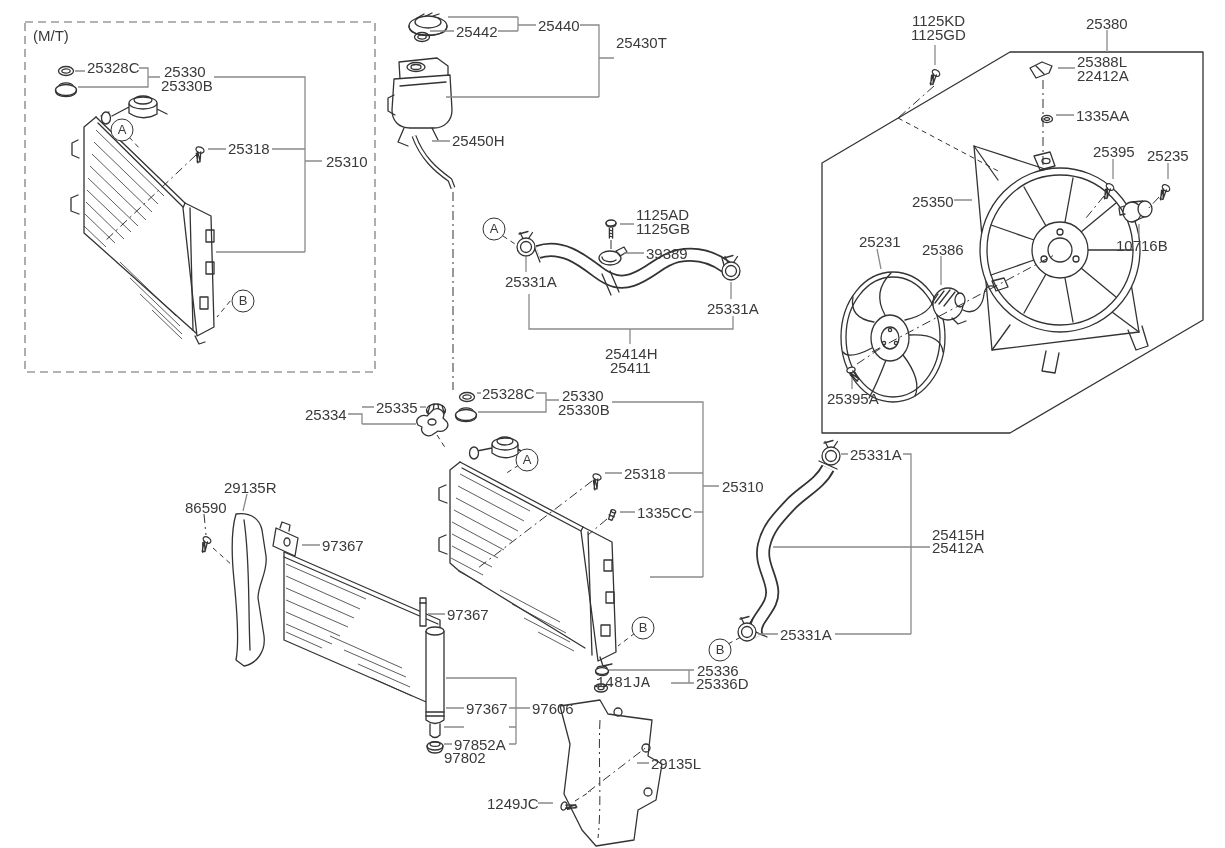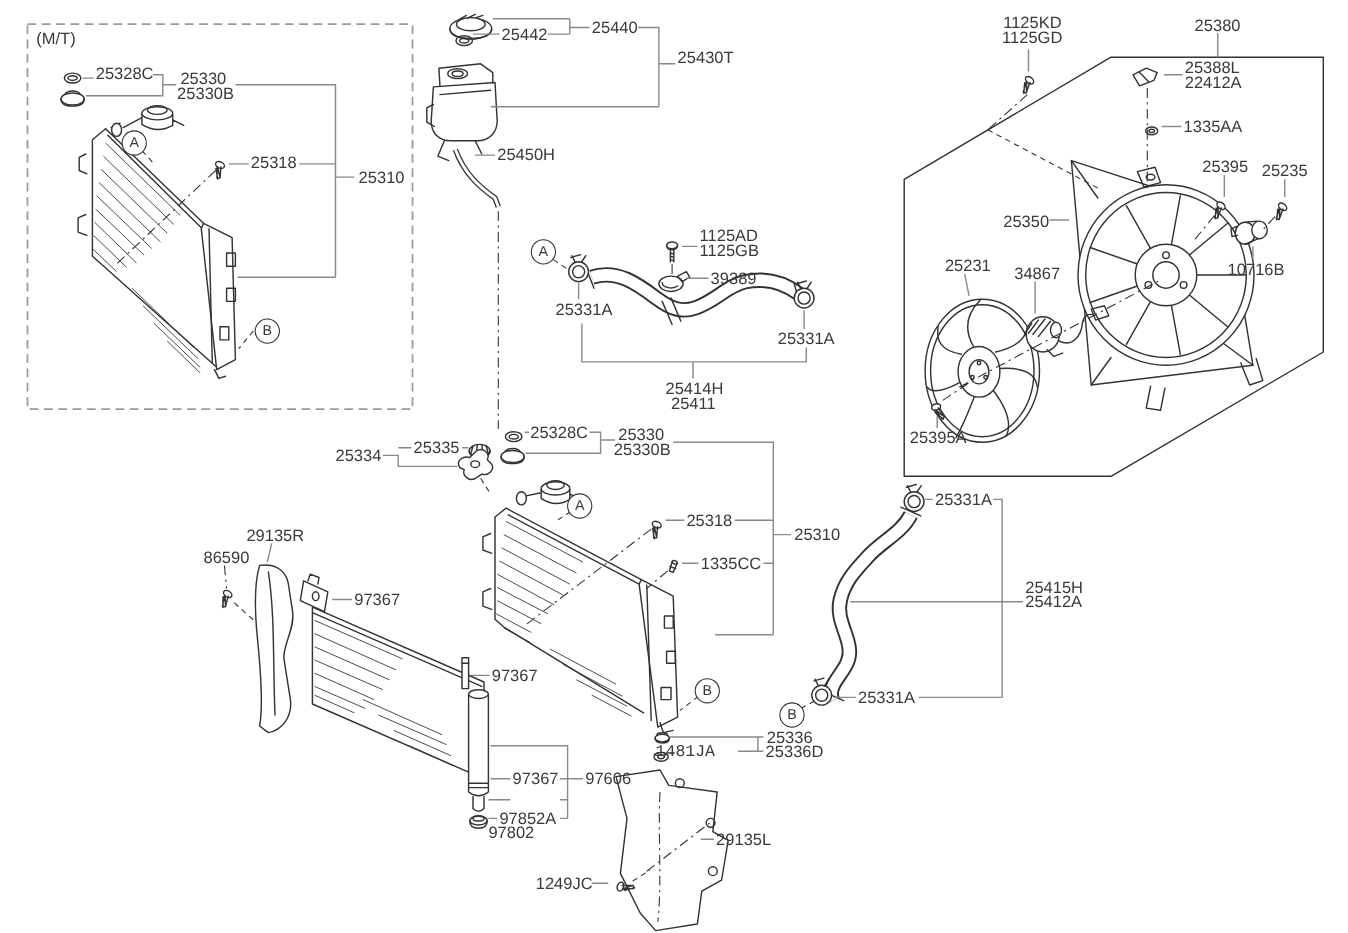--- a/index.html
+++ b/index.html
@@ -284,40 +284,40 @@
 
 <div class="layer">
       <div class="part-label" style="left: 33px; top: 28px;">(M/T)</div>
       <div class="part-label" style="left: 87px; top: 60px;">25328C</div>
       <div class="part-label" style="left: 164px; top: 64px;">25330</div>
       <div class="part-label" style="left: 161px; top: 78px;">25330B</div>
       <div class="part-label" style="left: 228px; top: 141px;">25318</div>
       <div class="part-label" style="left: 326px; top: 154px;">25310</div>
       <div class="part-label" style="left: 456px; top: 24px;">25442</div>
       <div class="part-label" style="left: 538px; top: 18px;">25440</div>
-      <div class="part-label" style="left: 616px; top: 45px;">25430T</div>
+      <div class="part-label" style="left: 616px; top: 35px;">25430T</div>
       <div class="part-label" style="left: 452px; top: 133px;">25450H</div>
       <div class="part-label" style="left: 636px; top: 207px;">1125AD</div>
       <div class="part-label" style="left: 636px; top: 221px;">1125GB</div>
       <div class="part-label" style="left: 646px; top: 246px;">39389</div>
       <div class="part-label" style="left: 505px; top: 274px;">25331A</div>
       <div class="part-label" style="left: 707px; top: 301px;">25331A</div>
       <div class="part-label" style="left: 605px; top: 346px;">25414H</div>
       <div class="part-label" style="left: 610px; top: 360px;">25411</div>
       <div class="part-label" style="left: 912px; top: 13px;">1125KD</div>
       <div class="part-label" style="left: 911px; top: 27px;">1125GD</div>
       <div class="part-label" style="left: 1086px; top: 16px;">25380</div>
       <div class="part-label" style="left: 1077px; top: 54px;">25388L</div>
       <div class="part-label" style="left: 1077px; top: 68px;">22412A</div>
       <div class="part-label" style="left: 1076px; top: 108px;">1335AA</div>
       <div class="part-label" style="left: 1093px; top: 144px;">25395</div>
       <div class="part-label" style="left: 1147px; top: 148px;">25235</div>
       <div class="part-label" style="left: 912px; top: 194px;">25350</div>
       <div class="part-label" style="left: 859px; top: 234px;">25231</div>
-      <div class="part-label" style="left: 922px; top: 242px;">34867</div>
+      <div class="part-label" style="left: 922px; top: 242px;">25386</div>
       <div class="part-label" style="left: 1116px; top: 238px;">10716B</div>
       <div class="part-label" style="left: 827px; top: 391px; text-align: center;">25395A</div>
       <div class="part-label" style="left: 305px; top: 407px;">25334</div>
       <div class="part-label" style="left: 376px; top: 400px;">25335</div>
       <div class="part-label" style="left: 482px; top: 386px;">25328C</div>
       <div class="part-label" style="left: 562px; top: 388px;">25330</div>
       <div class="part-label" style="left: 558px; top: 402px;">25330B</div>
       <div class="part-label" style="left: 624px; top: 466px;">25318</div>
       <div class="part-label" style="left: 722px; top: 479px;">25310</div>
       <div class="part-label" style="left: 637px; top: 505px;">1335CC</div>

